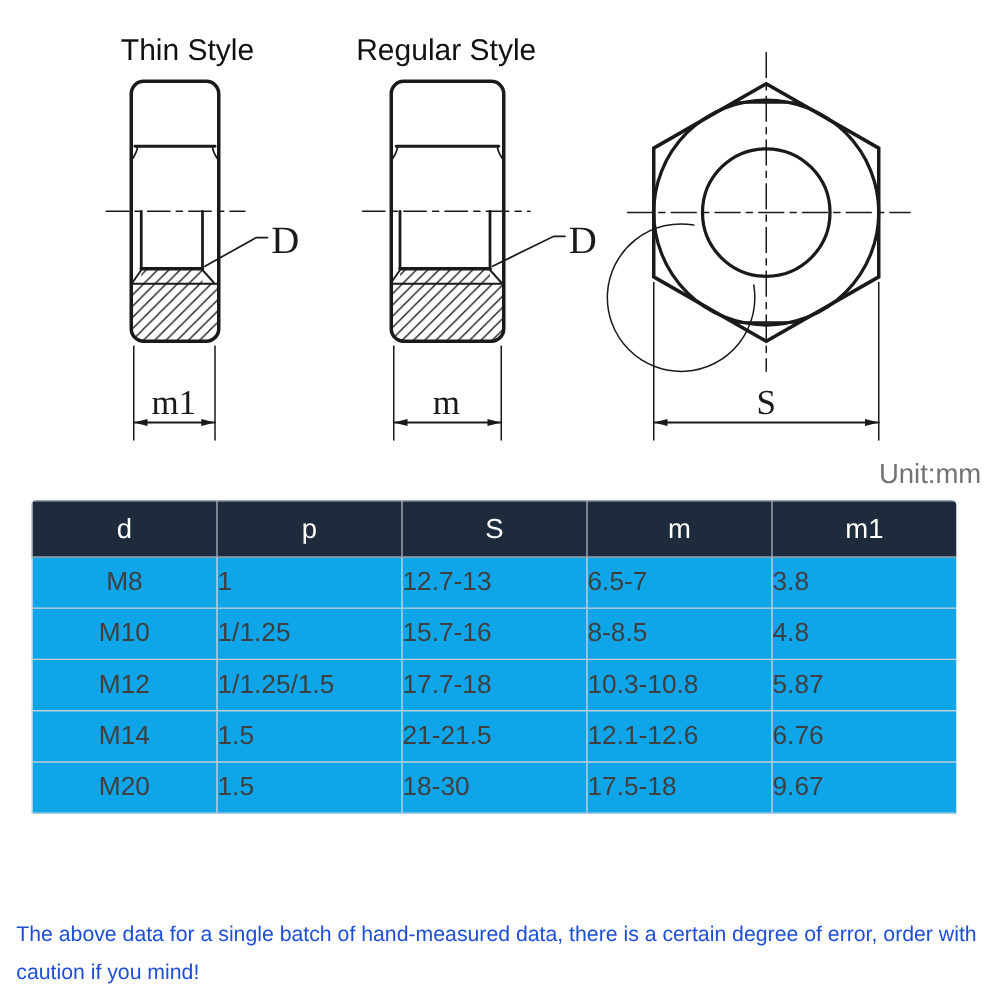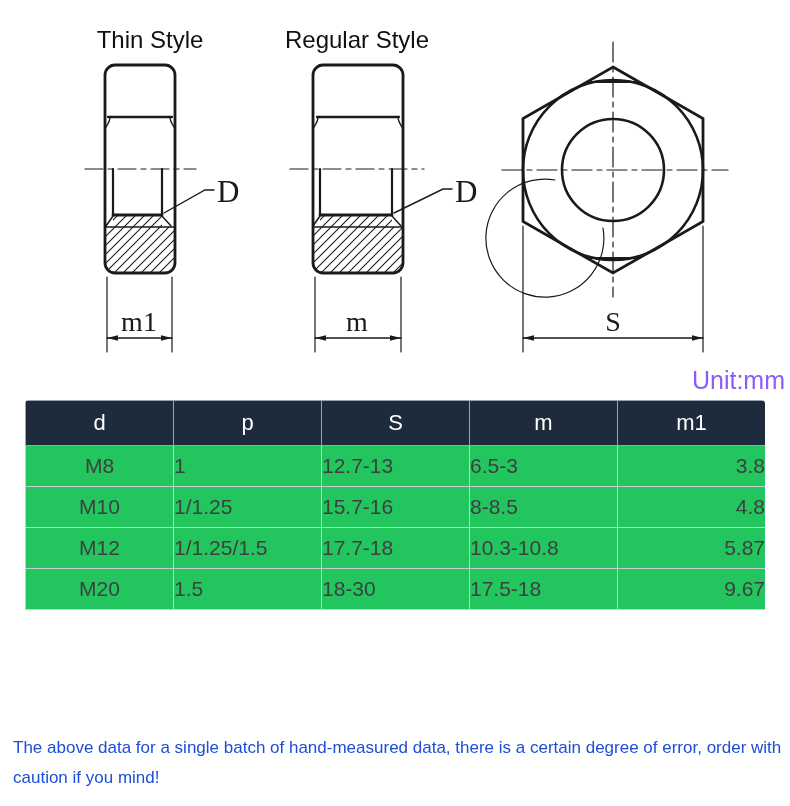--- a/index.html
+++ b/index.html
@@ -3,42 +3,42 @@
 <meta charset="utf-8">
 <style>
   html,body{margin:0;padding:0;background:#ffffff;}
   .stage{
     position:relative;width:790px;height:806px;background:#ffffff;overflow:hidden;
     font-family:"Liberation Sans",sans-serif;
     padding-left:20px;
   }
   .drawing-svg{position:absolute;left:0;top:0;}
   .unit-label{
-    position:absolute;top:366px;right:25px;font-size:25px;color:#8b5cf6;
+    position:absolute;top:366px;right:25px;font-size:22px;color:#737373;
   }
   .spec-table-wrap{
     position:absolute;left:25px;top:400px;width:740px;
     border-radius:4px 4px 0 0;overflow:hidden;
   }
   table.spec{
     width:740px;border-collapse:collapse;table-layout:fixed;
   }
   table.spec th{
     background:#1e2b3c;color:#ffffff;font-weight:400;font-size:22px;
     height:42px;border:1px solid #9aa4ad;text-align:center;
   }
   table.spec td{
-    height:40px;font-size:21px;color:#3f3f3f;background:#22c55e;
+    height:40px;font-size:21px;color:#3f3f3f;background:#0ea5e9;
     border:1px solid #c6cdd3;padding:0;
   }
   td.c-d{text-align:center;}
   td.c-p{text-align:left;padding-left:14px;}
   td.c-s{text-align:left;padding-left:20px;}
   td.c-m{text-align:left;padding-left:18px;}
-  td.c-m1{text-align:right;}
+  td.c-m1{text-align:left;}
   .disclaimer{
     position:absolute;left:13px;top:733px;width:778px;
     font-size:17px;line-height:30px;color:#1d4ed8;
   }
 </style>
 </head>
 <body>
 
 <div class="stage">
 
@@ -156,38 +156,45 @@
           <th>S</th>
           <th>m</th>
           <th>m1</th>
         </tr>
       </thead>
       <tbody>
         <tr>
           <td class="c-d">M8</td>
           <td class="c-p">1</td>
           <td class="c-s">12.7-13</td>
-          <td class="c-m">6.5-3</td>
+          <td class="c-m">6.5-7</td>
           <td class="c-m1">3.8</td>
         </tr>
         <tr>
           <td class="c-d">M10</td>
           <td class="c-p">1/1.25</td>
           <td class="c-s">15.7-16</td>
           <td class="c-m">8-8.5</td>
           <td class="c-m1">4.8</td>
         </tr>
         <tr>
           <td class="c-d">M12</td>
           <td class="c-p">1/1.25/1.5</td>
           <td class="c-s">17.7-18</td>
           <td class="c-m">10.3-10.8</td>
           <td class="c-m1">5.87</td>
         </tr>
         <tr>
+          <td class="c-d">M14</td>
+          <td class="c-p">1.5</td>
+          <td class="c-s">21-21.5</td>
+          <td class="c-m">12.1-12.6</td>
+          <td class="c-m1">6.76</td>
+        </tr>
+        <tr>
           <td class="c-d">M20</td>
           <td class="c-p">1.5</td>
           <td class="c-s">18-30</td>
           <td class="c-m">17.5-18</td>
           <td class="c-m1">9.67</td>
         </tr>
       </tbody>
     </table>
   </div>
 

